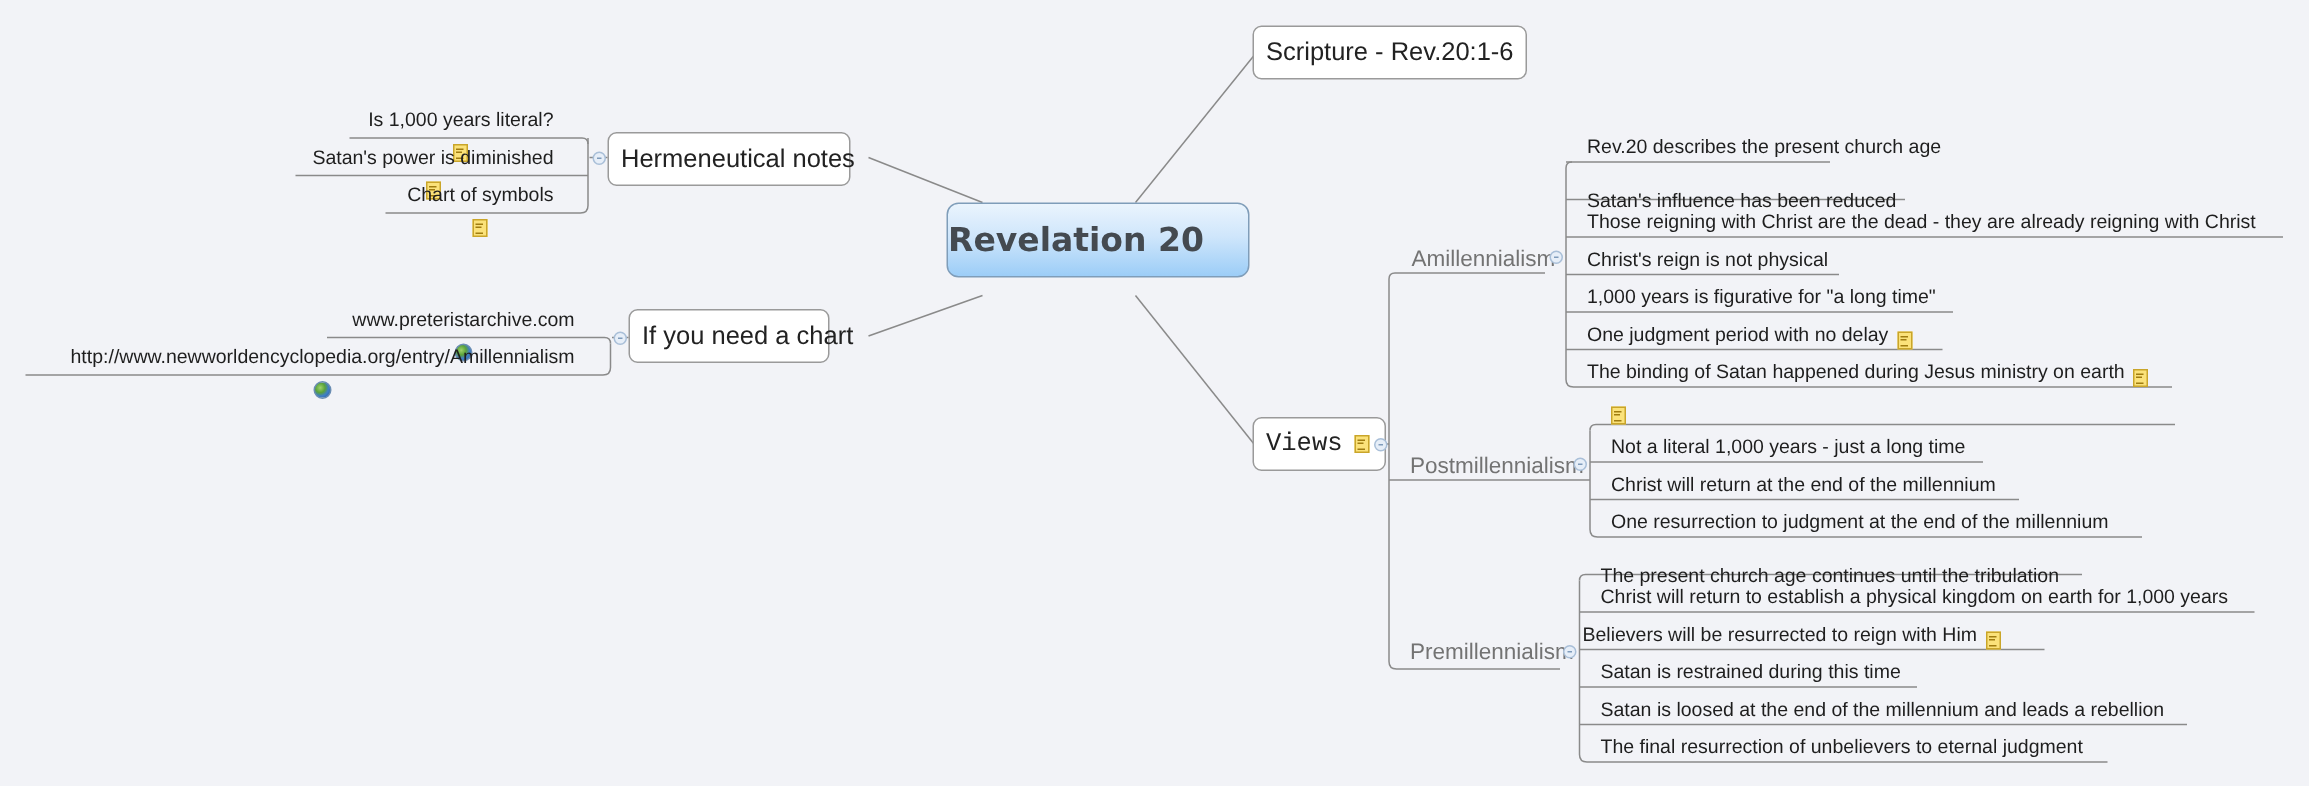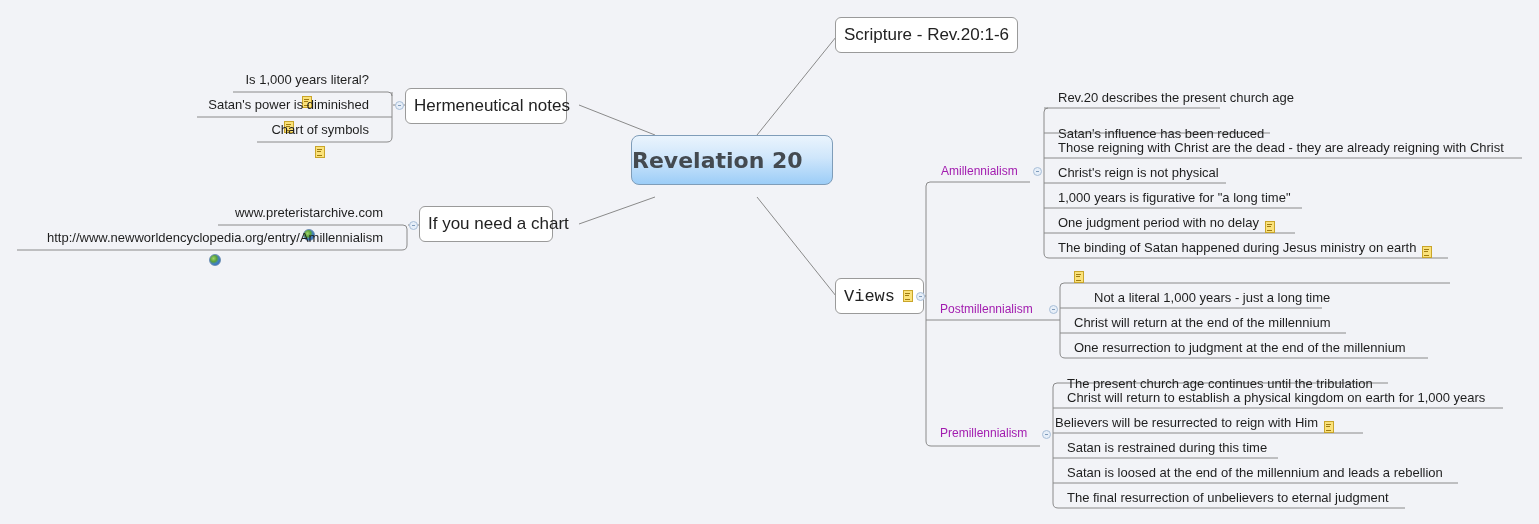--- a/index.html
+++ b/index.html
@@ -23,21 +23,21 @@
     border: 1px solid #9a9a9a; border-radius: 6px; background: #fff;
     display: flex; align-items: center; padding: 0 8px;
     font-size: 17px; color: #222; white-space: nowrap;
   }
   .sub {
     position: absolute; height: 22px; line-height: 20px; font-size: 13px; color: #1e1e1e;
     white-space: nowrap; display: flex; align-items: center; gap: 6px;
   }
   .sub.r { padding-left: 13px; align-items: flex-end; }
   .sub.l { padding-right: 13px; justify-content: flex-start; flex-direction: column; }
-  .branch { position: absolute; font-size: 12px; color: #a21caf; white-space: nowrap; }
+  .branch { position: absolute; font-size: 15px; color: #737373; white-space: nowrap; }
   .note-icon {
     display: inline-block; width: 10px; height: 12px; background: #fbe27a;
     border: 1px solid #c9a52a; box-sizing: border-box; position: relative; flex: none;
   }
   .note-icon::before {
     content: ""; position: absolute; left: 1px; right: 2px; top: 2px; height: 5px;
     border-top: 1px solid #a07c10; border-bottom: 1px solid #a07c10;
   }
   .note-icon::after {
     content: ""; position: absolute; left: 1px; right: 3px; top: 4px; height: 0;
@@ -177,21 +177,21 @@
     <span class="note-icon"></span>
   </div>
 
 <div class="branch" style="left:940px; top:302px;">
   <span>Postmillennialism</span>
 </div>
 <div class="collapse" style="left:1049px; top:305px;"></div>
 <div class="sub r" style="left:1061px; top:261px;">
     <span class="note-icon"></span>
   </div>
-<div class="sub r" style="left:1061px; top:286px;margin-left:20px;">
+<div class="sub r" style="left:1061px; top:286px;">
     <span>Not a literal 1,000 years - just a long time</span>
   </div>
 <div class="sub r" style="left:1061px; top:311px;">
     <span>Christ will return at the end of the millennium</span>
   </div>
 <div class="sub r" style="left:1061px; top:336px;">
     <span>One resurrection to judgment at the end of the millennium</span>
   </div>
 
 <div class="branch" style="left:940px; top:426px;">

